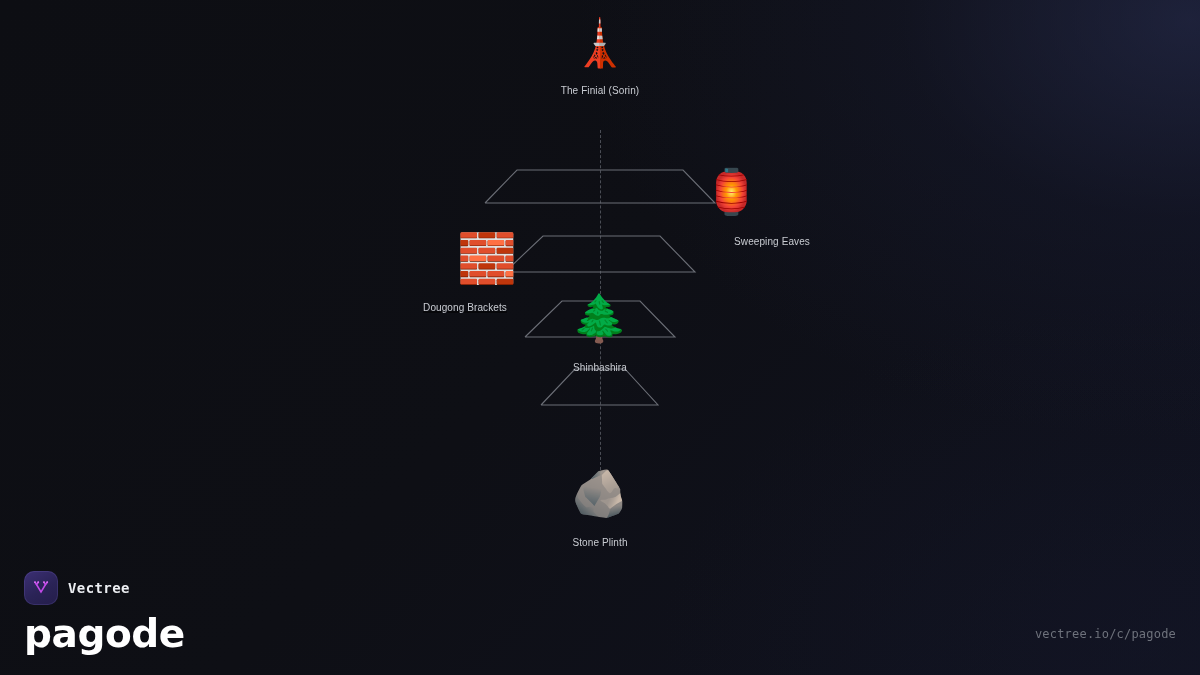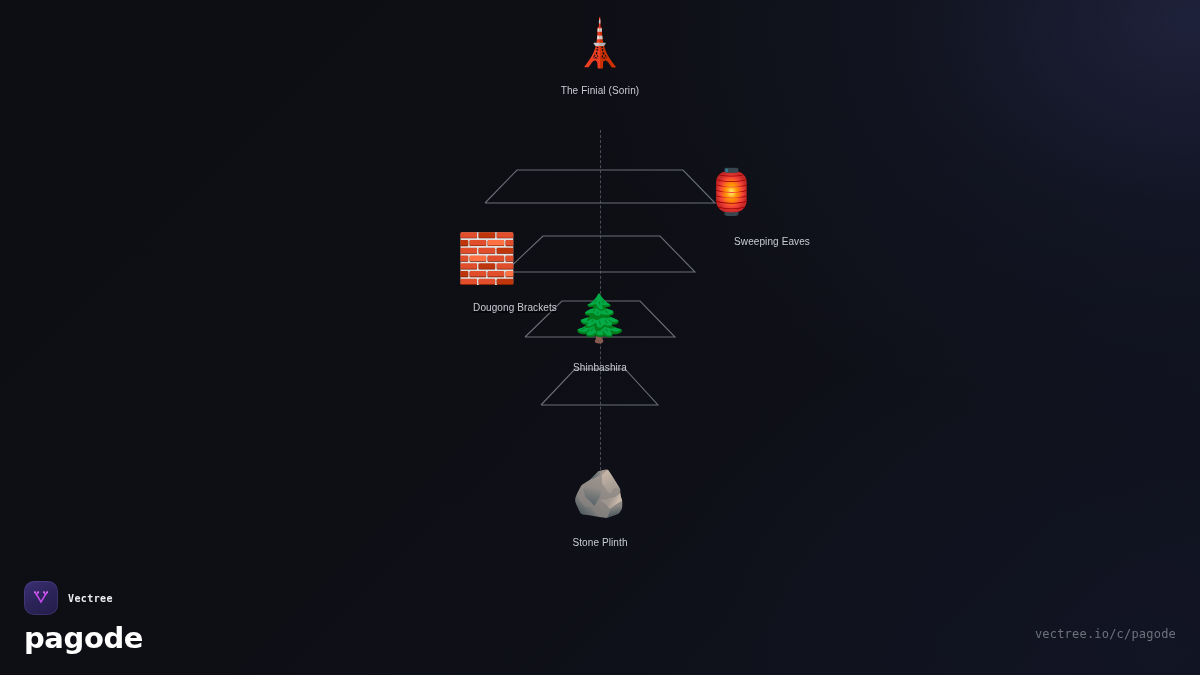--- a/index.html
+++ b/index.html
@@ -54,26 +54,26 @@
   .brand { position:absolute; left:24px; bottom:22px; }
   .brand-row { display:flex; align-items:center; gap:10px; }
   .logo-box {
     width:34px; height:34px; border-radius:10px;
     background:linear-gradient(150deg,#3c2f74 0%, #2a2356 55%, #241d4a 100%);
     box-shadow:0 0 0 1px rgba(140,120,220,0.18) inset;
     display:flex; align-items:center; justify-content:center;
   }
   .brand-name {
     font-family:"DejaVu Sans Mono", monospace;
-    font-size:10px; font-weight:700; color:#eceef2; letter-spacing:0.4px;
+    font-size:14px; font-weight:700; color:#eceef2; letter-spacing:0.4px;
   }
   .page-title {
     margin-top:9px;
     font-family:"DejaVu Sans", sans-serif;
-    font-size:29px; font-weight:700; color:#ffffff;
+    font-size:39px; font-weight:700; color:#ffffff;
     letter-spacing:-0.4px; line-height:1;
   }
   .url {
     position:absolute; right:24px; bottom:34px;
     font-family:"DejaVu Sans Mono", monospace;
     font-size:12px; color:#6e727c; letter-spacing:0.2px;
   }
 </style>
 </head>
 <body>
@@ -98,21 +98,21 @@
       </div>
       <div class="node" style="left: 732px; top: 192px;">
         <span class="glyph" style="font-size: 44px;">🏮</span>
       </div>
       <div class="node" style="left: 772px; top: 241px;">
         <span class="label" style="margin-top: 0px; color: rgb(201, 204, 210);">Sweeping Eaves</span>
       </div>
       <div class="node" style="left: 487px; top: 258px;">
         <span class="glyph" style="font-size: 48px;">🧱</span>
       </div>
-      <div class="node" style="left: 515px; top: 307px; text-decoration: underline;">
+      <div class="node" style="left: 465px; top: 307px; text-decoration: underline;">
         <span class="label" style="margin-top: 0px; color: rgb(201, 204, 210);">Dougong Brackets</span>
       </div>
       <div class="node" style="left: 600px; top: 318px;">
         <span class="glyph" style="font-size: 46px;">🌲</span>
       </div>
       <div class="node" style="left: 600px; top: 363px;">
         <span class="label" style="margin-top: 8px; color: rgb(201, 204, 210);">Shinbashira</span>
       </div>
       <div class="node" style="left: 600px; top: 493px;">
         <span class="glyph" style="font-size: 46px;">🪨</span>

